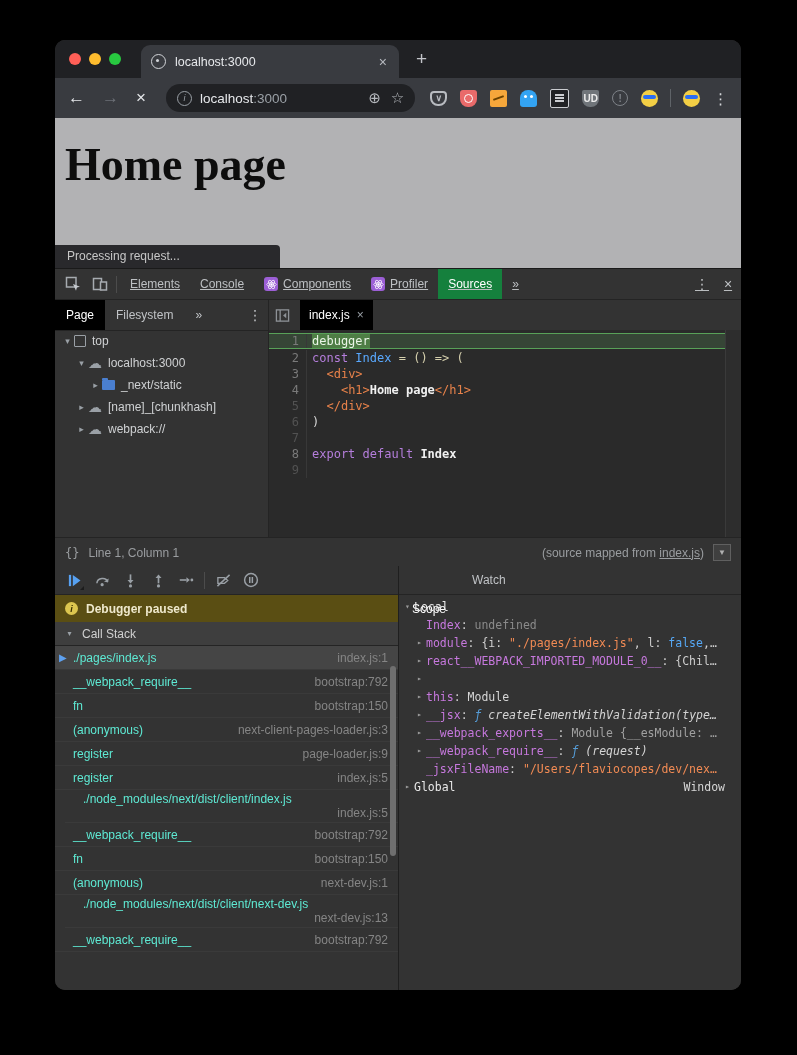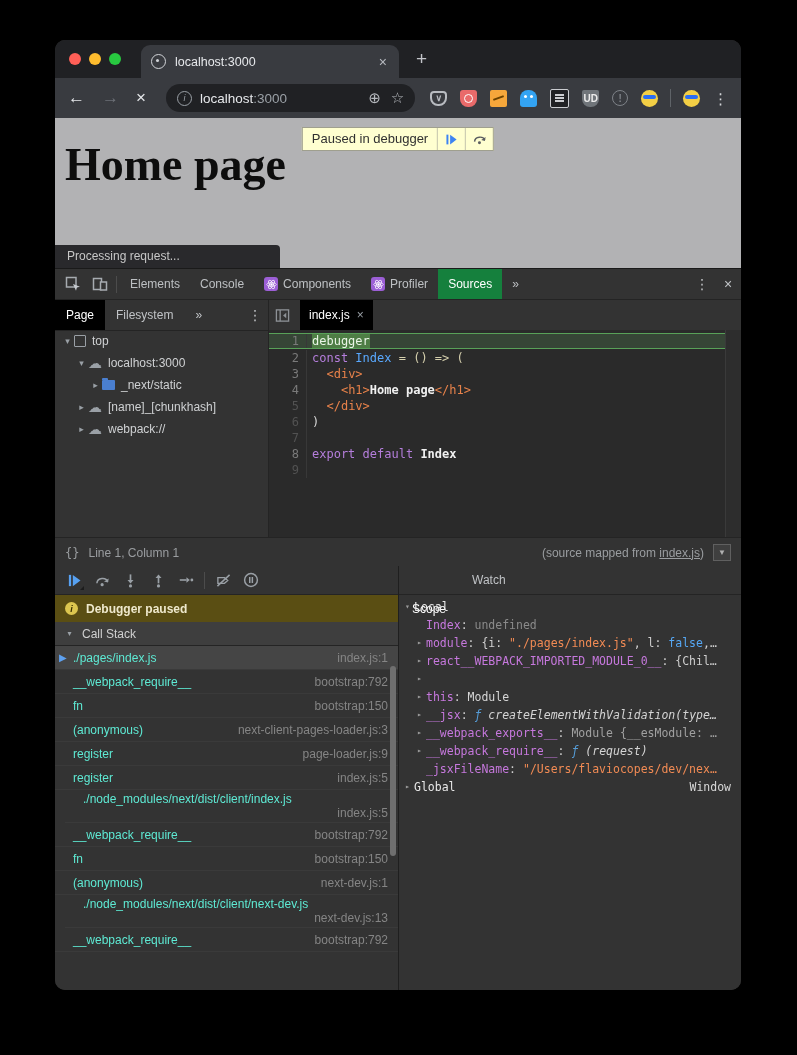--- a/index.html
+++ b/index.html
@@ -54,21 +54,21 @@
            font-weight:bold;font-size:46px;color:#0d0d0d;}
   .pbanner{position:absolute;left:50%;transform:translateX(-50%);top:9px;display:flex;align-items:stretch;
            background:#ffffd0;border:1px solid #9f9f8e;height:22px;}
   .pbanner .lbl{padding:0 9px;font-size:13px;color:#303030;line-height:22px;}
   .pbanner .pbtn{width:27px;border-left:1px solid #c3c3ab;display:flex;align-items:center;justify-content:center;}
   .ptooltip{position:absolute;left:0;bottom:0;height:23px;line-height:23px;background:#29292c;color:#c7c7c7;
             font-size:12px;padding:0 12px;width:201px;border-radius:0 4px 0 0;}
   
   .devtools{position:absolute;left:0;top:228px;width:686px;height:722px;background:#333;color:#b9bcbe;
             font-size:12px;border-top:1px solid #1a1a1a;}
-  .dt-toolbar{height:30px;display:flex;align-items:center;border-bottom:1px solid #242424;padding-left:4px;}
+  .dt-toolbar{height:30px;display:flex;align-items:center;border-bottom:1px solid #242424;padding-left:4px;text-decoration:underline;}
   .icobtn{width:27px;height:26px;display:flex;align-items:center;justify-content:center;flex:none;}
   .tsep{width:1px;height:17px;background:#4c4c4c;margin:0 3px;flex:none;}
   .dt-tab{padding:0 10px;height:30px;display:flex;align-items:center;gap:5px;color:#bdc0c3;white-space:nowrap;}
   .dt-tab.sel{background:#15803d;color:#fff;}
   .react-ic{width:14px;height:14px;background:#9c5fd6;border-radius:3px;display:flex;align-items:center;justify-content:center;}
   .dt-sp{flex:1}
   .dt-kebab,.dt-close{width:26px;text-align:center;color:#c0c3c6;font-size:14px;}
   .dt-subrow{height:30px;display:flex;border-bottom:1px solid #242424;}
   .navtabs{width:213px;display:flex;align-items:center;border-right:1px solid #242424;flex:none;}
   .navtab{padding:0 11px;height:30px;display:flex;align-items:center;color:#c0c3c6;}
@@ -133,21 +133,21 @@
   .cs-row.wrap .cs-name{width:100%;}
   .cs-thumb{position:absolute;right:2px;top:100px;width:6px;height:190px;background:#6f6f6f;border-radius:3px;}
   
   .dbg-right{flex:1;position:relative;overflow:hidden;}
   .scopetabs{height:28px;display:flex;border-bottom:1px solid #242424;}
   .scopetab{padding:0 13px;display:flex;align-items:center;color:#c0c3c6;}
   .scopetab.sel{background:#14532d;color:#fff;margin-top:43px;}
   .scoperows{padding-top:3px;font-family:"DejaVu Sans Mono",monospace;font-size:11.5px;}
   .sc-row{display:flex;height:18px;line-height:18px;white-space:nowrap;overflow:hidden;align-items:center;}
   .sc-arrow{width:13px;text-align:center;color:#9a9a9a;font-size:8px;flex:none;}
-  .sc-right{margin-left:auto;color:#d6d6d6;padding-right:10px;}
+  .sc-right{margin-left:auto;color:#d6d6d6;padding-right:16px;}
   .sg-title{color:#e8e8e8;}
   .sg-pname{color:#c678dd;}
   .sg-punc{color:#cfcfcf;}
   .sg-str{color:#f28b54;}
   .sg-bool{color:#56a8f5;}
   .sg-undef{color:#8a8a8a;}
   .sg-fn{color:#569cd6;font-style:italic;}
   .sg-fnsig{color:#d4d4d4;font-style:italic;}
   .sg-obj{color:#a0a0a0;}
   .sg-objw{color:#d6d6d6;}
@@ -193,36 +193,20 @@
         <span class="ext ext-alert">!</span>
         <span class="ext ext-avatar"></span>
       </div>
     <span class="vsep"></span>
     <span class="ext ext-avatar"></span>
     <span class="kebab" style="margin-left:13px">⋮</span>
   </div>
 
   <div class="page">
     <h1>Home page</h1>
-    <div class="pbanner">
-      <span class="lbl">Paused in debugger</span>
-      <span class="pbtn">
-        <svg width="13" height="13" viewBox="0 0 16 16">
-            <rect x="2" y="2" width="2.4" height="12" fill="#3d83f2"></rect>
-            <path d="M6.5 2 L14.5 8 L6.5 14 Z" fill="#3d83f2"></path>
-          </svg>
-      </span>
-      <span class="pbtn">
-        <svg width="14" height="14" viewBox="0 0 16 16">
-            <path d="M2 11 C2.5 4.5 12 4.5 13.6 9.2" fill="none" stroke="#5a5d60" stroke-width="1.7"></path>
-            <path d="M14.6 5.8 L13.8 10.2 L9.6 9.0 Z" fill="#5a5d60"></path>
-            <circle cx="7.6" cy="12.4" r="1.7" fill="#5a5d60"></circle>
-          </svg>
-      </span>
-    </div>
     <div class="ptooltip">Processing request...</div>
   </div>
 
   <div class="devtools">
 
     <div class="dt-toolbar">
       <span class="icobtn">
         <svg width="16" height="16" viewBox="0 0 16 16">
             <rect x="1.5" y="1.5" width="9.5" height="9.5" fill="none" stroke="#a6abb0" stroke-width="1.5"></rect>
             <path d="M8 8 L15 10.8 L11.9 11.6 L11 14.8 Z" fill="#c7cbd0"></path>

